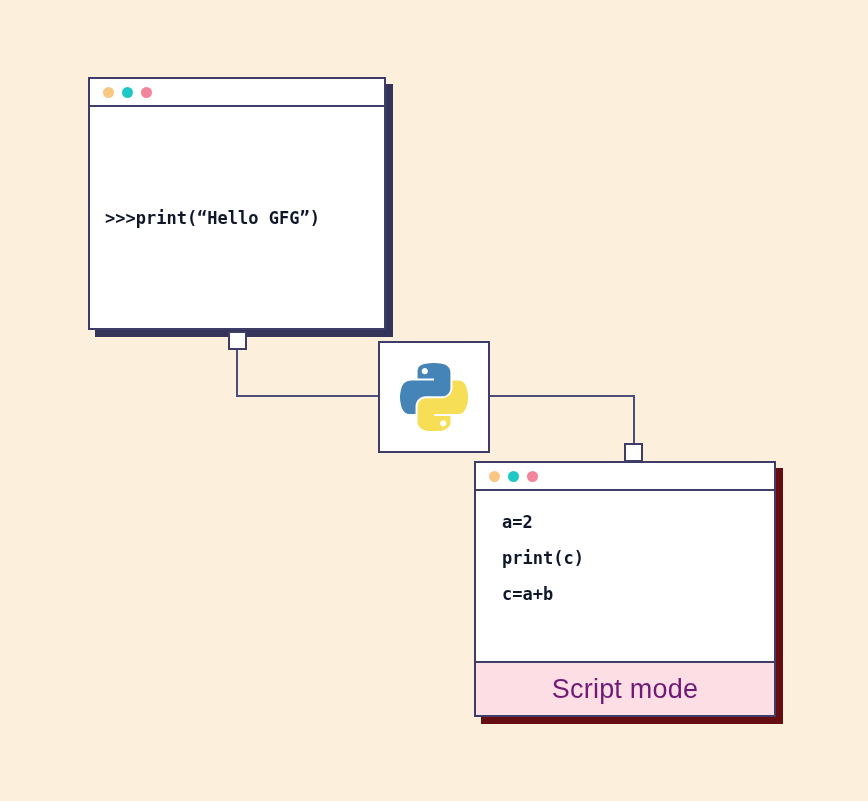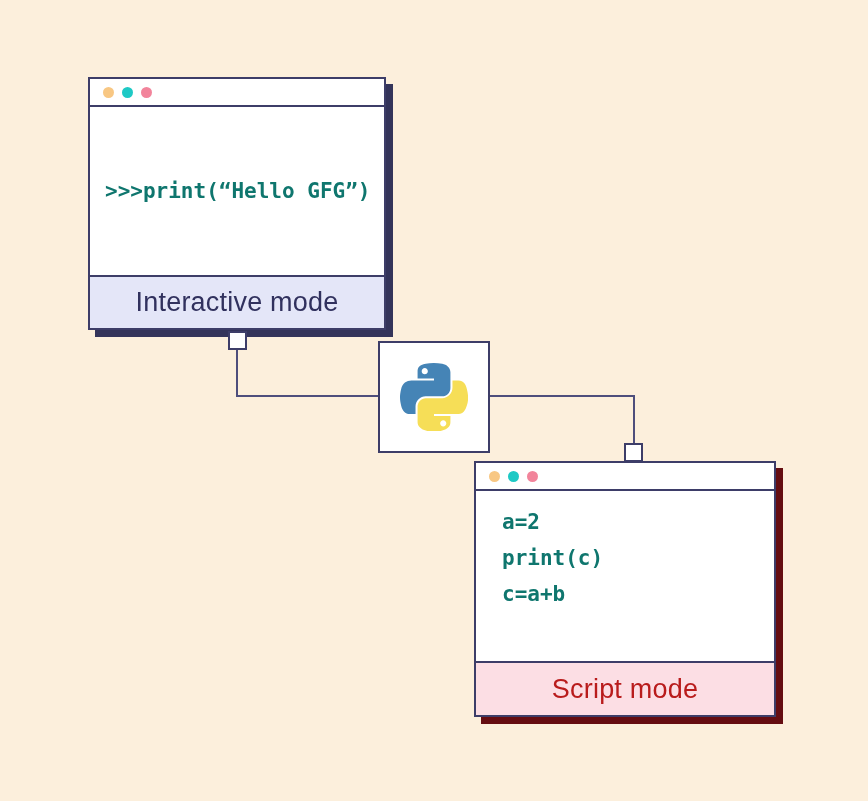--- a/index.html
+++ b/index.html
@@ -40,22 +40,22 @@
   .window-body {
     flex: 1 1 auto;
     background: #FFFFFF;
     display: flex;
     flex-direction: column;
     justify-content: center;
   }
   .code {
     font-family: "DejaVu Sans Mono", monospace;
     font-weight: 600;
-    font-size: 21px;
-    color: #0f766e;
+    font-size: 17px;
+    color: #0f172a;
     white-space: pre;
   }
   .window-footer {
     flex: 0 0 51px;
     border-top: 2px solid #3D3D68;
     display: flex;
     align-items: center;
     justify-content: center;
   }
   .footer-label {
@@ -117,23 +117,20 @@
 
   <div class="app-window" id="interactive-window" style="--shadow-color: #34345A;">
     <div class="titlebar">
       <span class="dot" style="background-color: rgb(248, 199, 131);"></span>
       <span class="dot" style="background-color: rgb(30, 201, 197);"></span>
       <span class="dot" style="background-color: rgb(242, 132, 155);"></span>
     </div>
     <div class="window-body">
       <span class="code">&gt;&gt;&gt;print(“Hello GFG”)</span>
     </div>
-    <div class="window-footer" style="background-color: rgb(228, 230, 248);">
-      <span class="footer-label" style="color: rgb(49, 49, 94);">Interactive mode</span>
-    </div>
   </div>
 
   <div class="conn-line" id="line-v1"></div>
   <div class="conn-line" id="line-h1"></div>
   <div class="conn-line" id="line-h2"></div>
   <div class="conn-line" id="line-v2"></div>
   <div class="conn-square" id="square-top"></div>
   <div class="conn-square" id="square-bottom"></div>
 
   <div class="python-box">
@@ -148,17 +145,17 @@
       <span class="dot" style="background-color: rgb(248, 199, 131);"></span>
       <span class="dot" style="background-color: rgb(30, 201, 197);"></span>
       <span class="dot" style="background-color: rgb(242, 132, 155);"></span>
     </div>
     <div class="window-body">
       <span class="code code-line">a=2</span>
       <span class="code code-line">print(c)</span>
       <span class="code code-line">c=a+b</span>
     </div>
     <div class="window-footer" style="background-color: rgb(252, 222, 228);">
-      <span class="footer-label" style="color: #b91c1c;">Script mode</span>
+      <span class="footer-label" style="color: #701a75;">Script mode</span>
     </div>
   </div>
 
 </div>
 
 </body></html>

